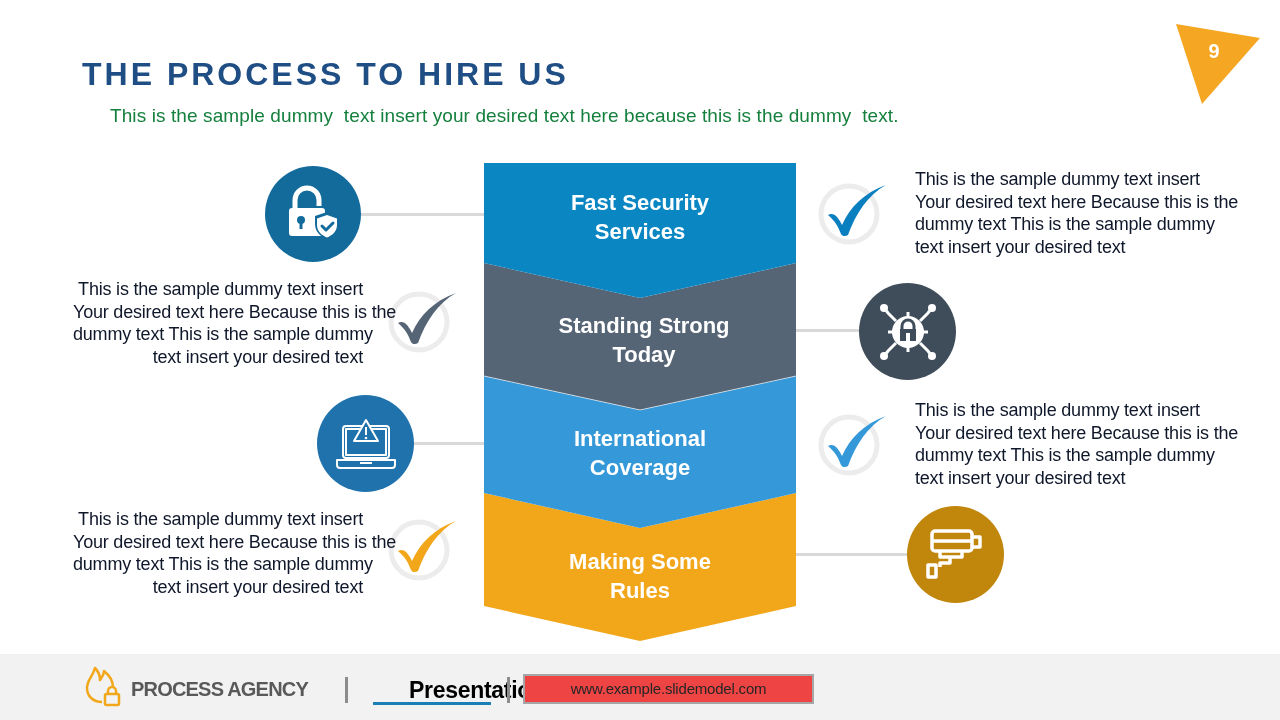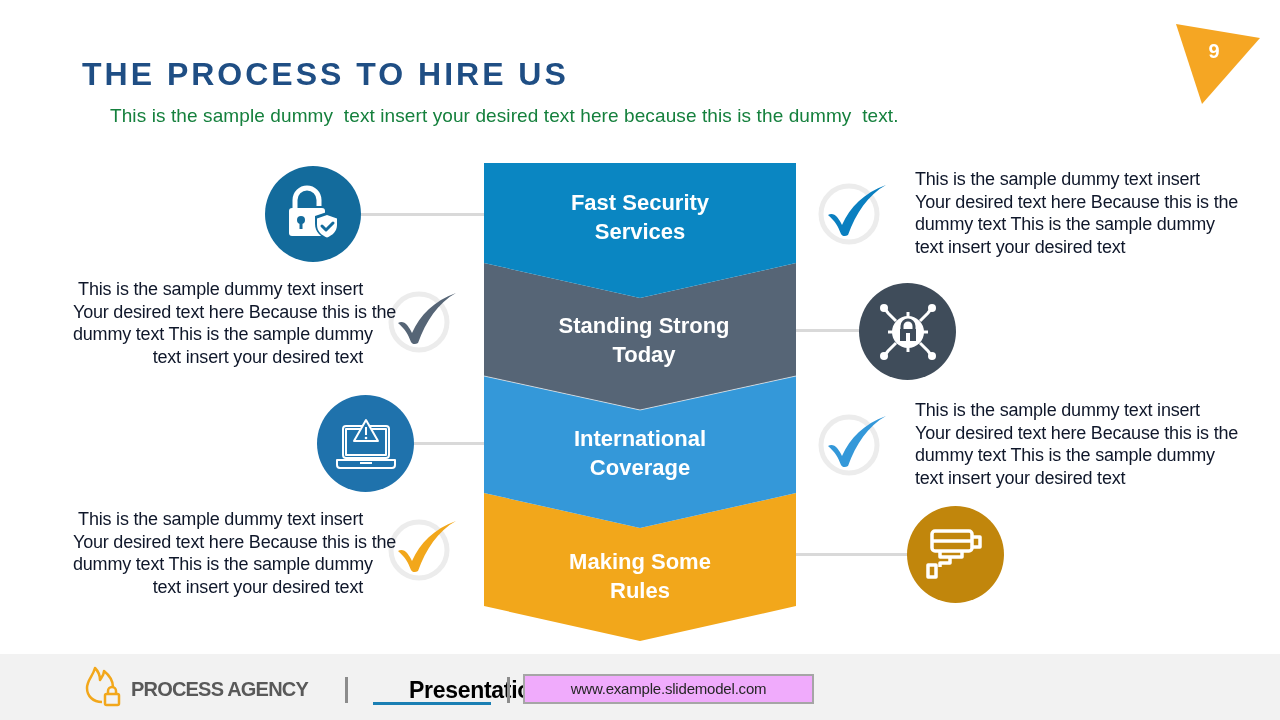--- a/index.html
+++ b/index.html
@@ -54,21 +54,21 @@
     color: #595959; letter-spacing: -0.8px; white-space: nowrap;
   }
   .footer-sep { position: absolute; top: 677px; width: 3px; height: 26px; background: #8c8c8c; }
   .footer-tab {
     position: absolute; left: 373px; top: 677px; font-weight: 700; font-size: 23px;
     color: #000000; white-space: nowrap; letter-spacing: -0.3px; margin-left: 36px;
   }
   .footer-tab-underline { position: absolute; left: 373px; top: 702px; width: 118px; height: 3px; background: #1a7fb4; }
   .footer-url {
     position: absolute; left: 523px; top: 674px; width: 291px; height: 30px;
-    border: 2px solid #a6a6a6; background: #f0abfc;
+    border: 2px solid #a6a6a6; background: #ef4444;
     font-size: 15px; color: #262626; text-align: center; line-height: 26px;
     letter-spacing: -0.2px;
   }
 </style>
 </head>
 <body>
 
 <div class="title">THE PROCESS TO HIRE US</div>
 <div class="subtitle">This is the sample dummy  text insert your desired text here because this is the dummy  text.</div>
 

